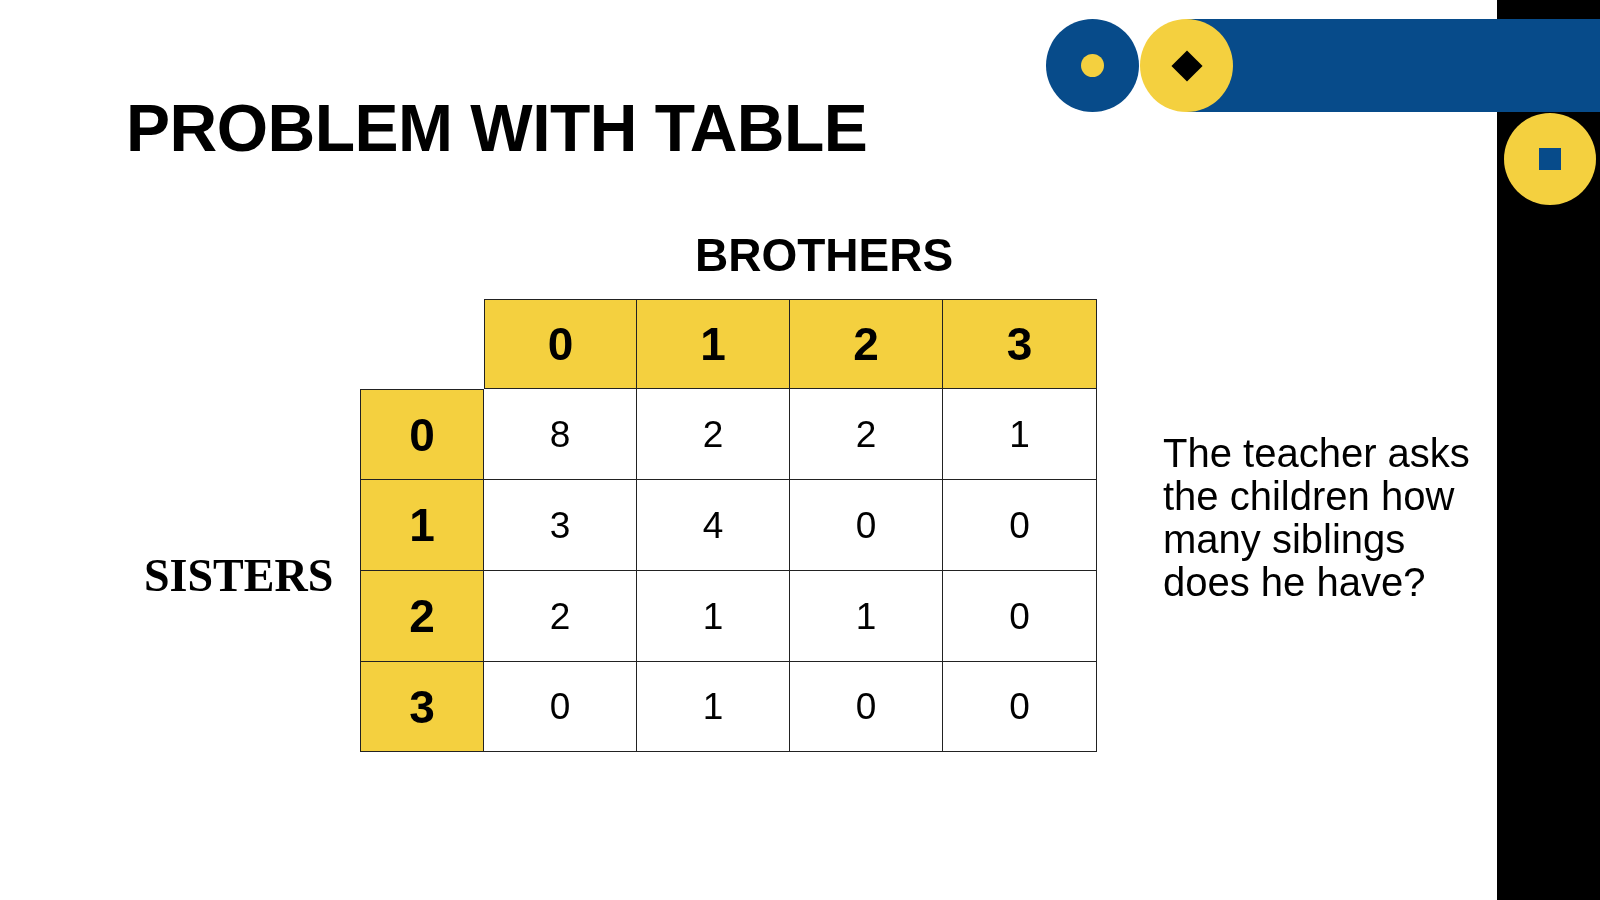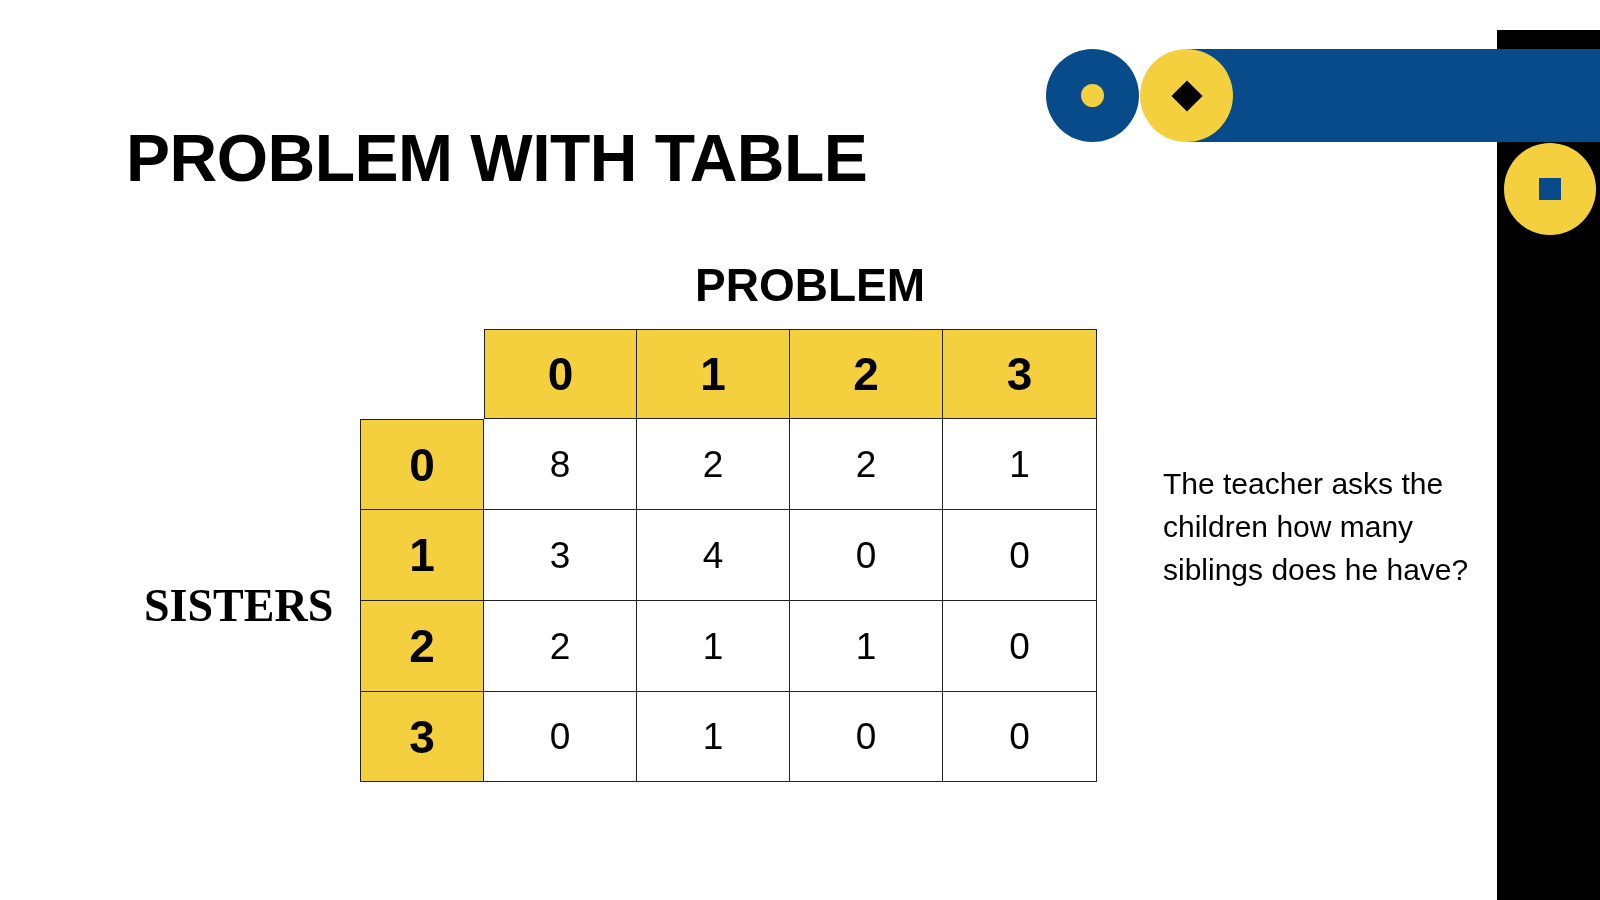--- a/index.html
+++ b/index.html
@@ -2,21 +2,21 @@
 <html><head>
 <meta charset="utf-8">
 <style>
   html, body { margin: 0; padding: 0; }
   body {
     width: 1600px; height: 900px; position: relative; overflow: hidden;
     background: #ffffff;
     font-family: "Liberation Sans", "DejaVu Sans", sans-serif;
     color: #000;
   }
-  .abs { position: absolute; margin-top: 30px; }
+  .abs { position: absolute; }
 
   
   .black-strip { left: 1497px; top: 0; width: 103px; height: 900px; background: #000; }
   .blue-bar { left: 1186px; top: 19px; width: 414px; height: 93px; background: #074b8a; }
   .circle { border-radius: 50%; display: flex; align-items: center; justify-content: center; }
   .c-blue { left: 1046px; top: 19px; width: 93px; height: 93px; background: #074b8a; }
   .c-blue .dot { width: 23px; height: 23px; border-radius: 50%; background: #f4d03f; }
   .c-yellow1 { left: 1140px; top: 19px; width: 93px; height: 93px; background: #f4d03f; }
   .c-yellow1 .diamond { width: 22px; height: 22px; background: #000; transform: rotate(45deg); }
   .c-yellow2 { left: 1504px; top: 113px; width: 92px; height: 92px; background: #f4d03f; }
@@ -46,41 +46,41 @@
     font-size: 37px; line-height: 1;
   }
   .cell.head { background: #f4d03f; font-weight: bold; font-size: 46px; }
   .cell.blank { border: none; background: transparent; }
   .cell.top { border-top: 1.5px solid #222; }
   .cell.left { border-left: 1.5px solid #222; }
   .cell.data { background: #fff; }
 
   .question {
     left: 1163px; top: 432px; width: 320px;
-    font-size: 30px; line-height: 43px;
+    font-size: 40px; line-height: 43px;
   }
 </style>
 </head>
 <body>
 
 <div class="abs black-strip"></div>
 <div class="abs blue-bar"></div>
 <div class="abs circle c-blue">
   <div class="dot"></div>
 </div>
 <div class="abs circle c-yellow1">
   <div class="diamond"></div>
 </div>
 <div class="abs circle c-yellow2">
   <div class="sq"></div>
 </div>
 
 <div class="abs title">PROBLEM WITH TABLE</div>
 
-<div class="abs axis-label brothers">PROBLEM</div>
+<div class="abs axis-label brothers">BROTHERS</div>
 <div class="abs axis-label sisters">SISTERS</div>
 
 <div class="abs table-grid">
 
   <div class="cell blank"></div>
   <div class="cell head top left">0</div>
   <div class="cell head top">1</div>
   <div class="cell head top">2</div>
   <div class="cell head top">3</div>
 

